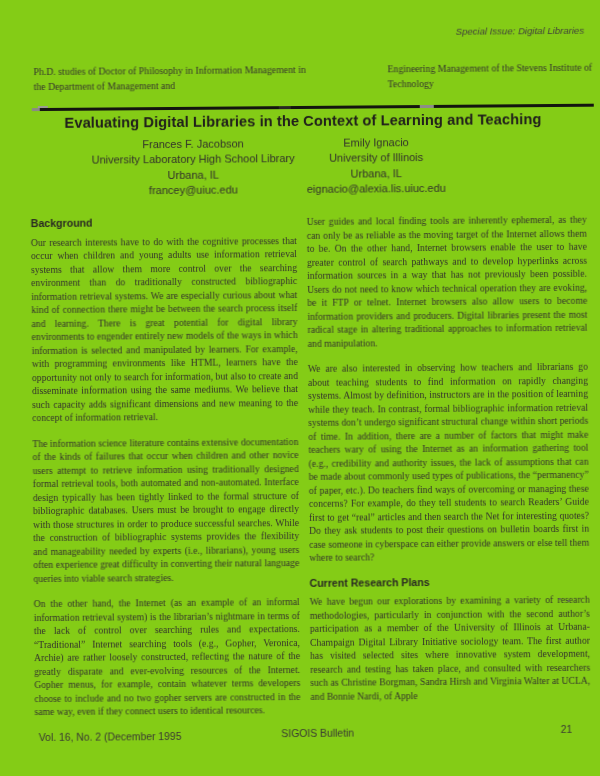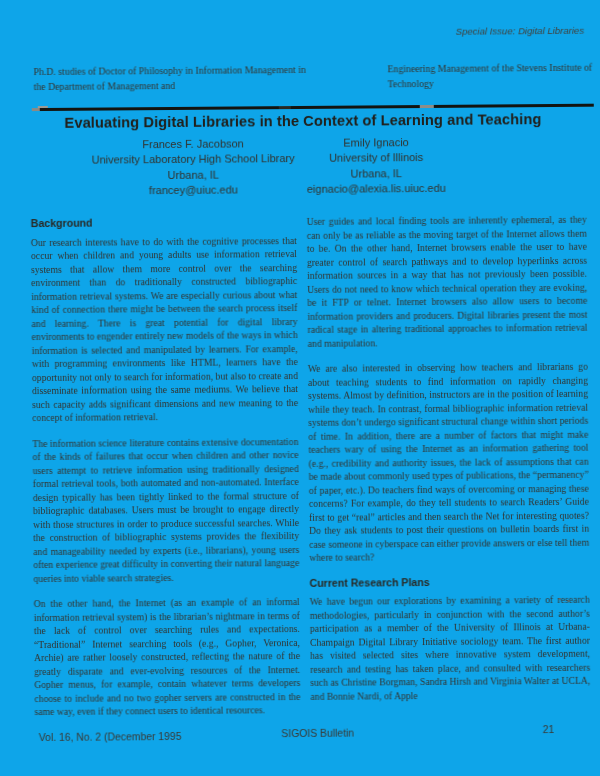--- a/index.html
+++ b/index.html
@@ -4,21 +4,21 @@
 <style>
   html, body {
     margin: 0;
     padding: 0;
     background: #ffffff;
   }
   .page {
     position: relative;
     width: 600px;
     height: 776px;
-    background: #0ea5e9;
+    background: #84cc16;
     overflow: hidden;
     font-family: "Liberation Serif", serif;
     color: #2c2b27;
   }
   
   .tilt {
     position: absolute;
     inset: 0;
     transform: rotate(-0.45deg);
     transform-origin: 50% 50%;
@@ -101,21 +101,21 @@
     position: absolute;
     top: 728px;
     left: 0;
     width: 600px;
     font-family: "Liberation Sans", sans-serif;
     font-size: 10.4px;
     color: #3a3934;
   }
   .footer-volume { position: absolute; left: 36px; top: 2px; }
   .footer-journal { position: absolute; left: 250px; top: 0; width: 130px; text-align: center; }
-  .footer-page { position: absolute; left: 540px; top: -2px; }
+  .footer-page { position: absolute; left: 558px; top: -2px; }
   
   .speck { position: absolute; background: #6d6c66; border-radius: 50%; }
   .speck-a { left: 557px; top: 600px; width: 2px; height: 2px; }
   .speck-b { left: 566px; top: 602px; width: 2px; height: 2px; }
   .speck-c { left: 40px;  top: 104px; width: 10px; height: 2px; border-radius: 0; background:#9b9a94; }
 </style>
 </head>
 <body>
 
 <div class="page">

